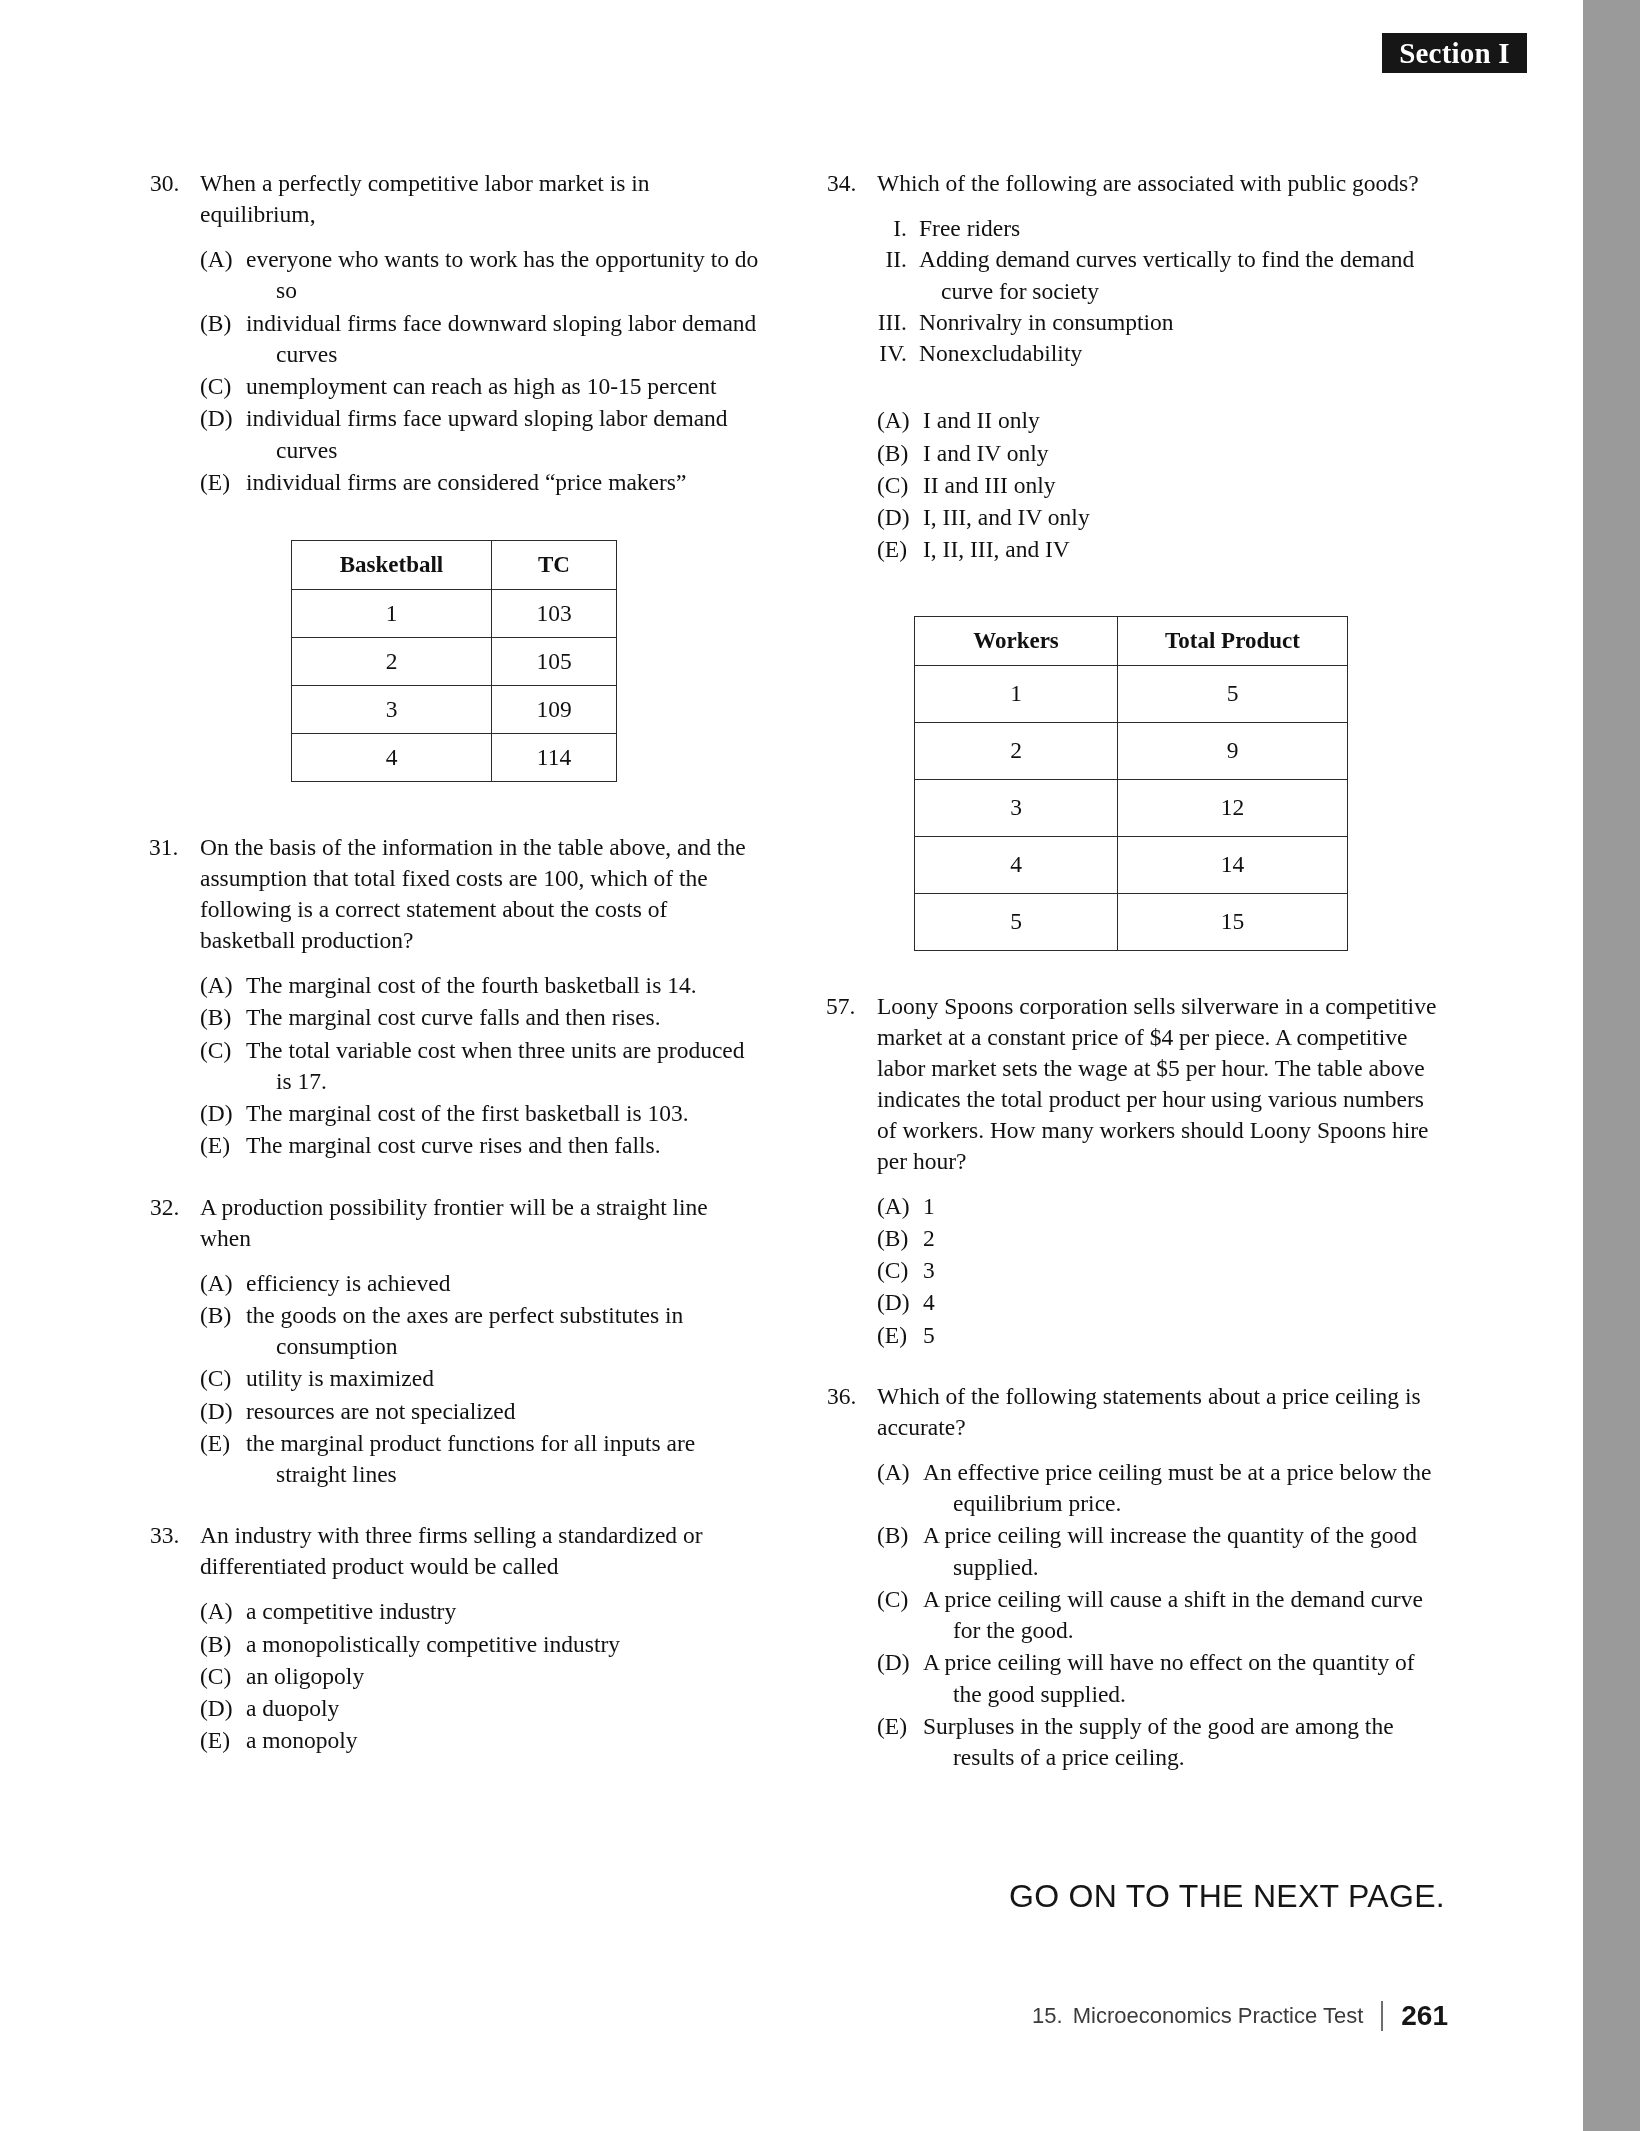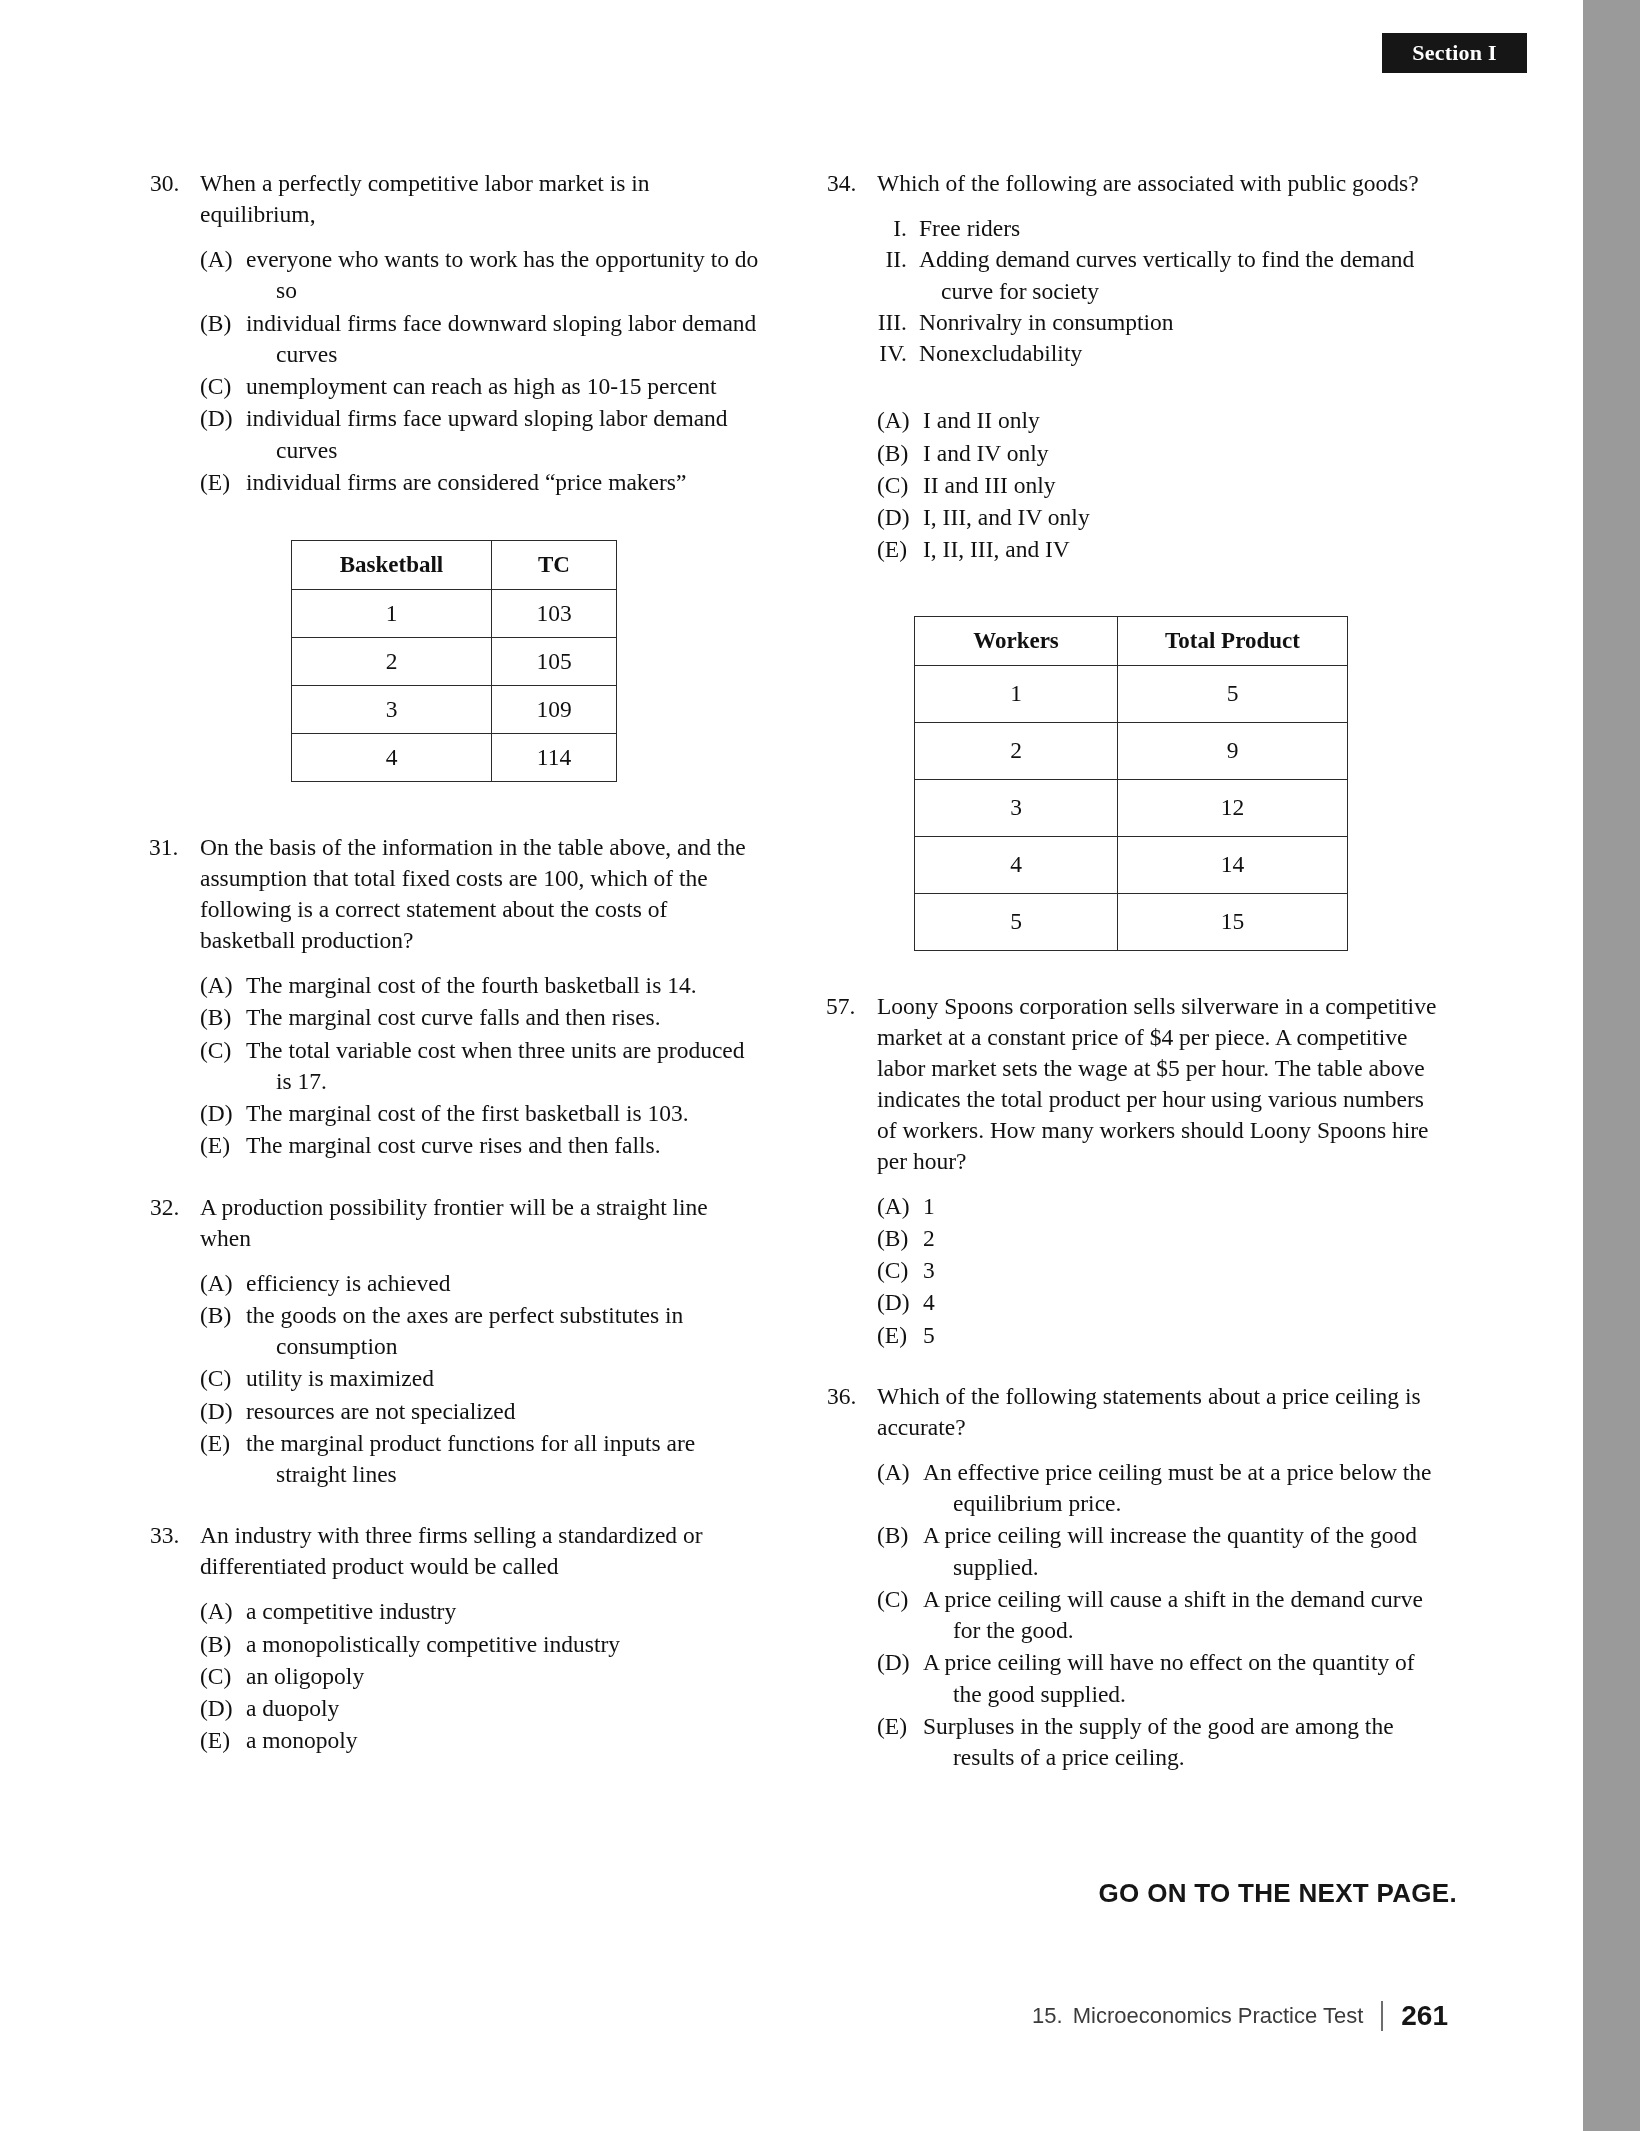--- a/index.html
+++ b/index.html
@@ -30,21 +30,21 @@
   .section-badge {
     position: absolute;
     top: 33px;
     left: 1382px;
     width: 145px;
     height: 40px;
     background: #161616;
     color: #ffffff;
     font-family: "Liberation Serif", "DejaVu Serif", serif;
     font-weight: bold;
-    font-size: 22px;
+    font-size: 29px;
     display: flex;
     align-items: center;
     justify-content: center;
     letter-spacing: 0.2px;
   }
 
   
   .page {
     position: absolute;
     top: 0;
@@ -183,26 +183,26 @@
   table.basketball-table td { height: 47px; }
 
   table.workers-table th:nth-child(1) { width: 203px; }
   table.workers-table th:nth-child(2) { width: 230px; }
   table.workers-table td { height: 57px; }
 
   
   .go-on {
     position: absolute;
     top: 1878px;
-    left: 12px;
+    left: 0;
     width: 1445px;
     text-align: right;
     font-family: "Liberation Sans", "DejaVu Sans", sans-serif;
-    font-weight: bold;
-    font-size: 26px;
+    font-weight: normal;
+    font-size: 32px;
     color: #161616;
     letter-spacing: 0.3px;
   }
 
   .page-footer {
     position: absolute;
     top: 2000px;
     left: 0;
     width: 1448px;
     display: flex;

